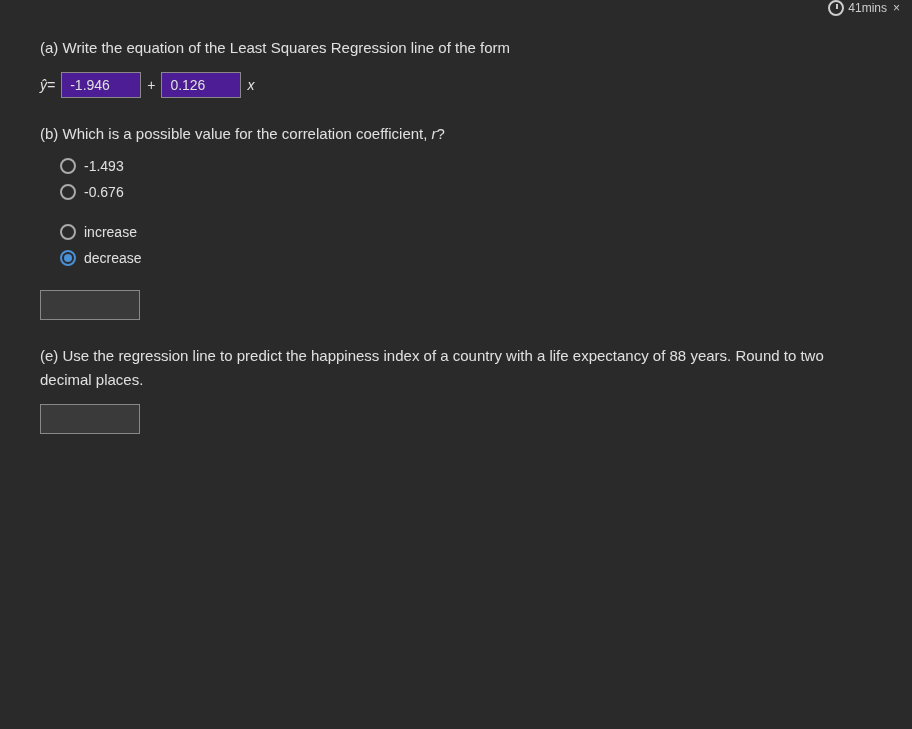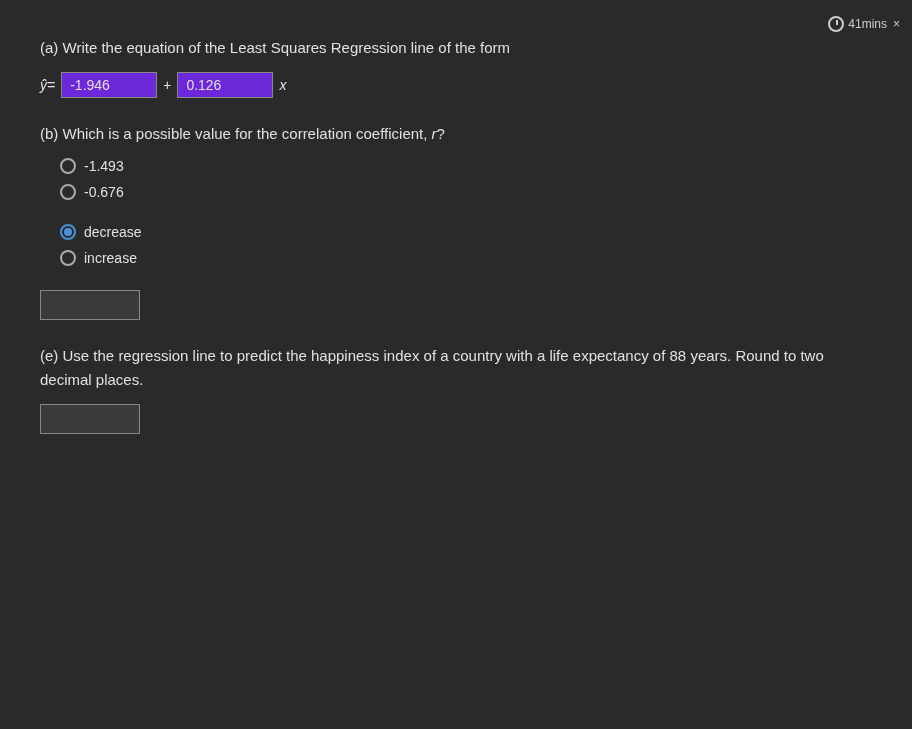--- a/index.html
+++ b/index.html
@@ -13,21 +13,21 @@
       font-family: Arial, sans-serif;
       font-size: 14px;
       color: #e0e0e0;
       width: 912px;
       min-height: 729px;
       position: relative;
     }
 
     .top-bar {
       position: absolute;
-      top: 16px;
+      top: 0;
       right: 12px;
       display: flex;
       align-items: center;
       gap: 4px;
       font-size: 12px;
       color: #ccc;
     }
 
     .timer-icon {
       width: 16px;
@@ -72,26 +72,26 @@
       margin-top: 8px;
     }
 
     .equation-label {
       font-size: 14px;
       color: #e0e0e0;
       font-style: italic;
     }
 
     .input-box {
-      background: #6d28d9;
+      background: #4c1d95;
       border: 1px solid #888;
       color: #e0e0e0;
       padding: 4px 8px;
       font-size: 14px;
-      width: 96px;
+      width: 80px;
       outline: none;
     }
 
     .plus-sign {
       font-size: 14px;
       color: #e0e0e0;
     }
 
     .x-label {
       font-size: 14px;
@@ -197,29 +197,29 @@
         <div class="radio-outer">
         </div>
         <span class="radio-label">-0.676</span>
       </div>
     </div>
   </div>
 
   <div class="question-section">
     <div class="radio-group">
       <div class="radio-item">
+        <div class="radio-outer">
+        </div>
+        <span class="radio-label">increase</span>
+      </div>
+      <div class="radio-item">
         <div class="radio-outer selected">
           <div class="radio-inner"></div>
         </div>
         <span class="radio-label">decrease</span>
-      </div>
-      <div class="radio-item">
-        <div class="radio-outer">
-        </div>
-        <span class="radio-label">increase</span>
       </div>
     </div>
   </div>
 
   <div class="question-section">
     <input class="answer-input" type="text" style="">
   </div>
 
   <div class="question-section">
     <div class="question-label">

